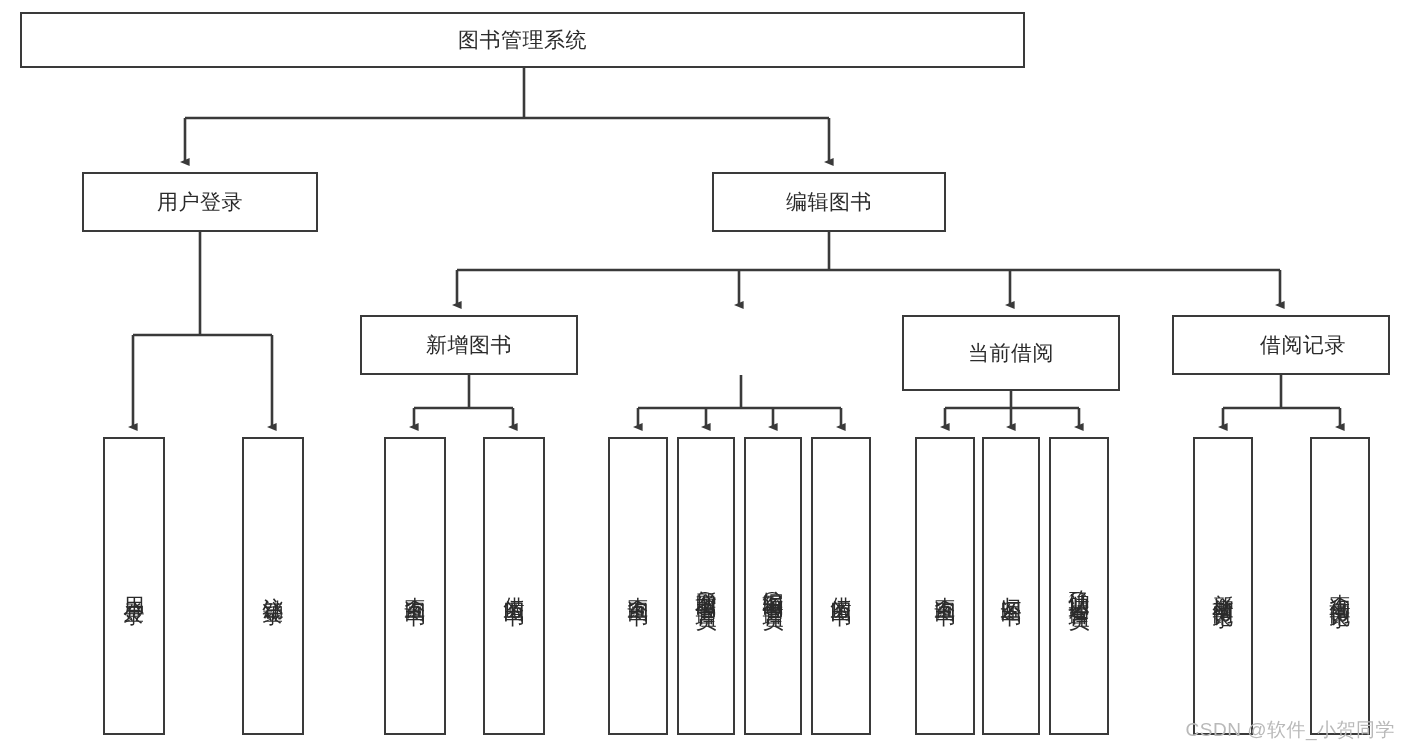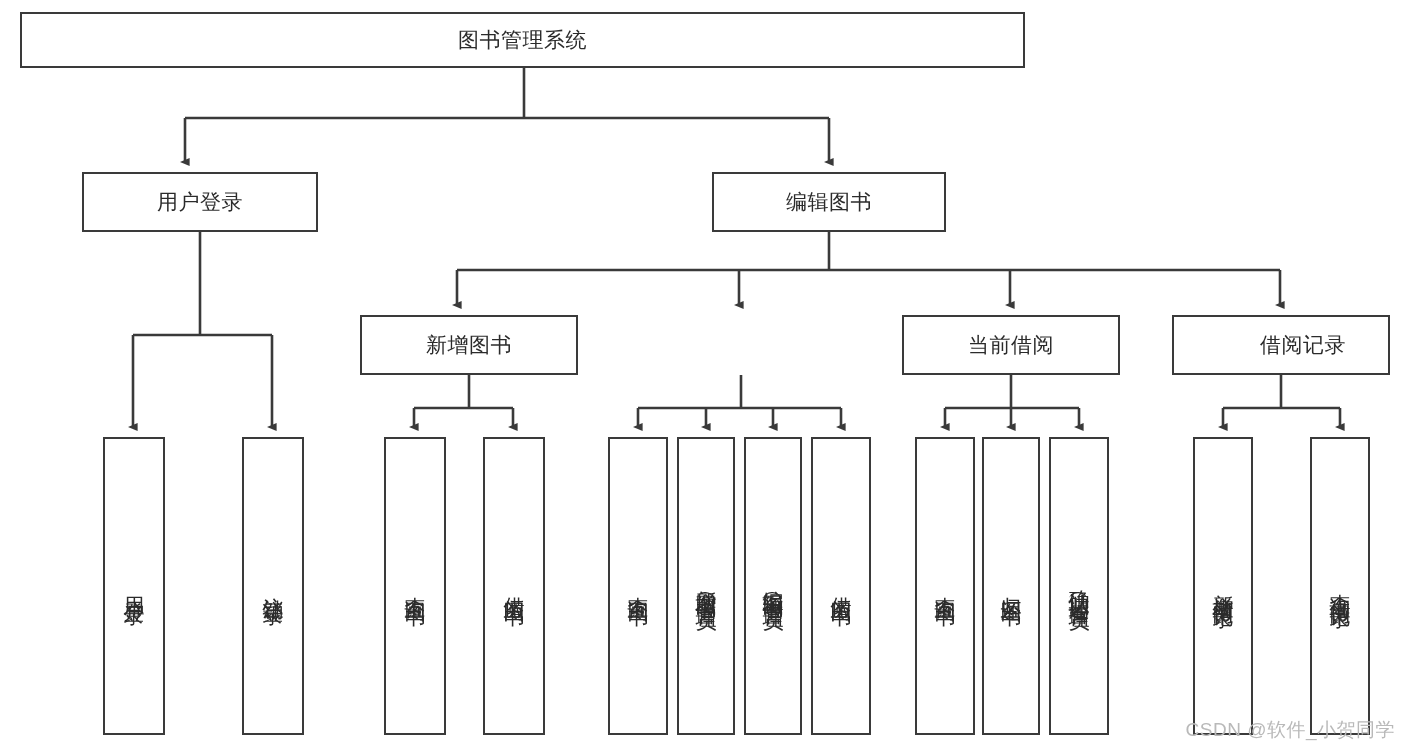--- a/index.html
+++ b/index.html
@@ -134,21 +134,21 @@
   <div class="node node-h" style="left:82px; top:172px; width:236px; height:60px;">
     <span class="node-label">用户登录</span>
   </div>
   <div class="node node-h" style="left:712px; top:172px; width:234px; height:60px;">
     <span class="node-label">编辑图书</span>
   </div>
 
   <div class="node node-h" style="left:360px; top:315px; width:218px; height:60px;">
     <span class="node-label">新增图书</span>
   </div>
-  <div class="node node-h" style="left:902px; top:315px; width:218px; height:60px;">
+  <div class="node node-h" style="left:902px; top:315px; width:218px; height:76px;">
     <span class="node-label">当前借阅</span>
   </div>
   <div class="node node-h" style="left:1172px; top:315px; width:218px; height:60px;padding-left:44px;">
     <span class="node-label">借阅记录</span>
   </div>
 
   <div class="node node-v" style="left:103px; top:437px; width:62px; height:298px;">
     <span class="node-label">用户登录</span>
   </div>
   <div class="node node-v" style="left:242px; top:437px; width:62px; height:298px;">

